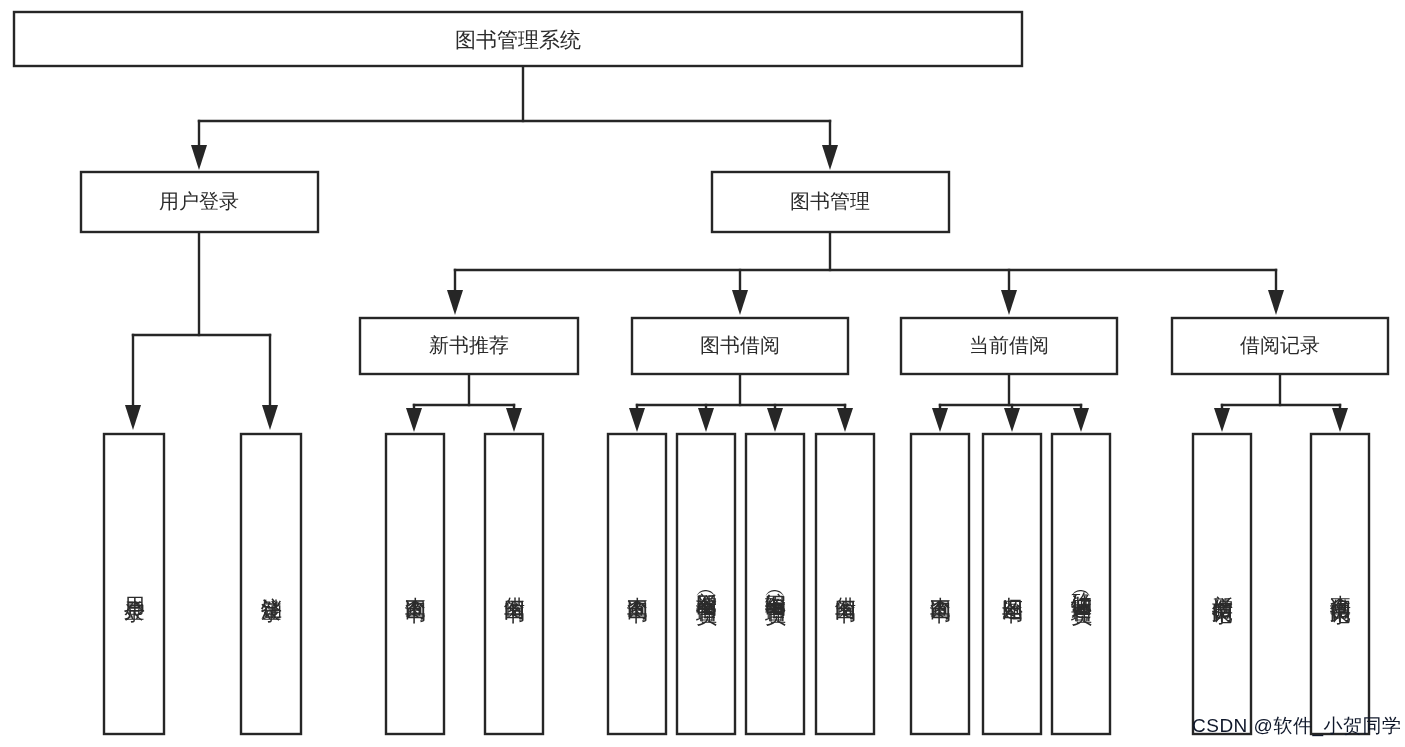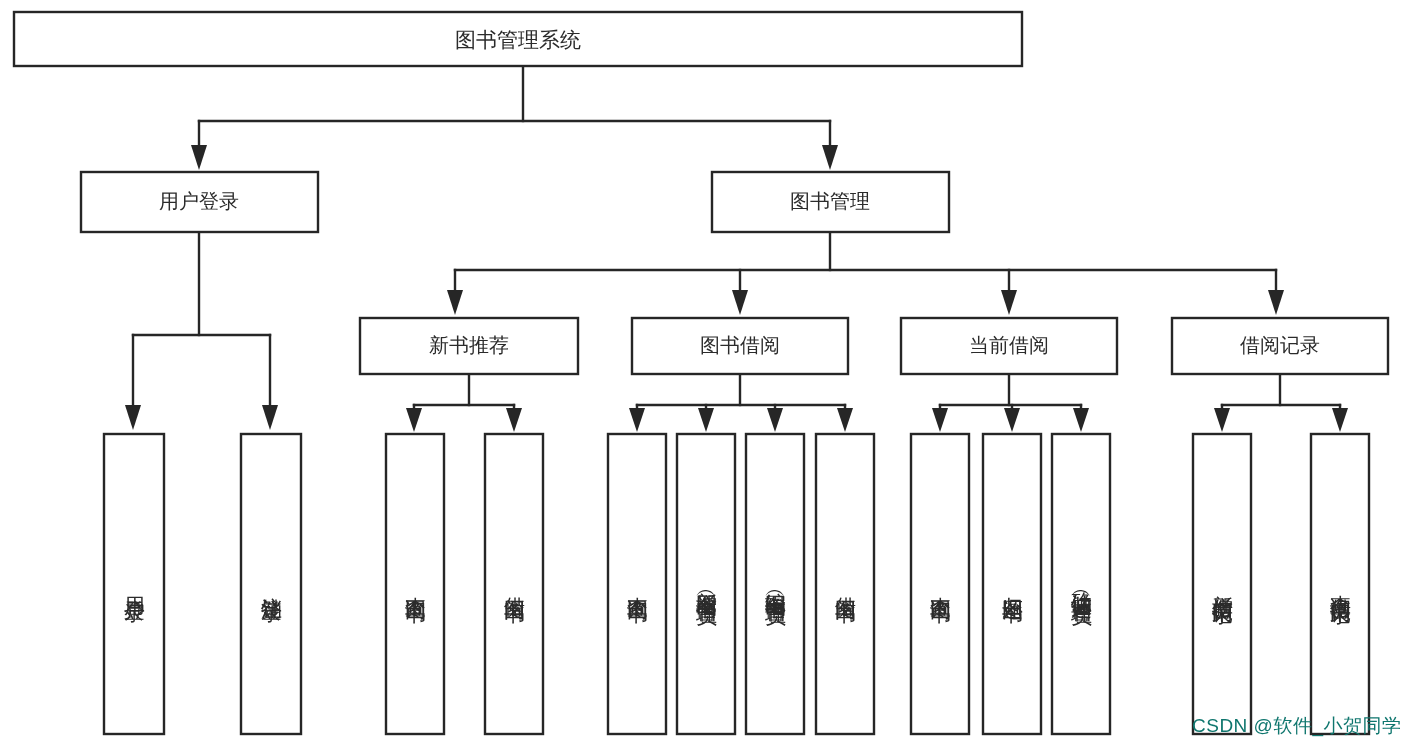--- a/index.html
+++ b/index.html
@@ -67,21 +67,21 @@
     white-space: nowrap;
     pointer-events: none;
     user-select: none;
   }
   .watermark {
     position: absolute;
     left: 1192px;
     top: 713px;
     font-family: "Liberation Sans", "DejaVu Sans", sans-serif;
     font-size: 19px;
-    color: #0f766e;
+    color: #0f172a;
     white-space: nowrap;
     letter-spacing: 0.5px;
   }
 </style>
 </head>
 <body>
 
 <div id="diagram-root">
 
   <svg id="flowchart" viewBox="0 0 1405 747">

